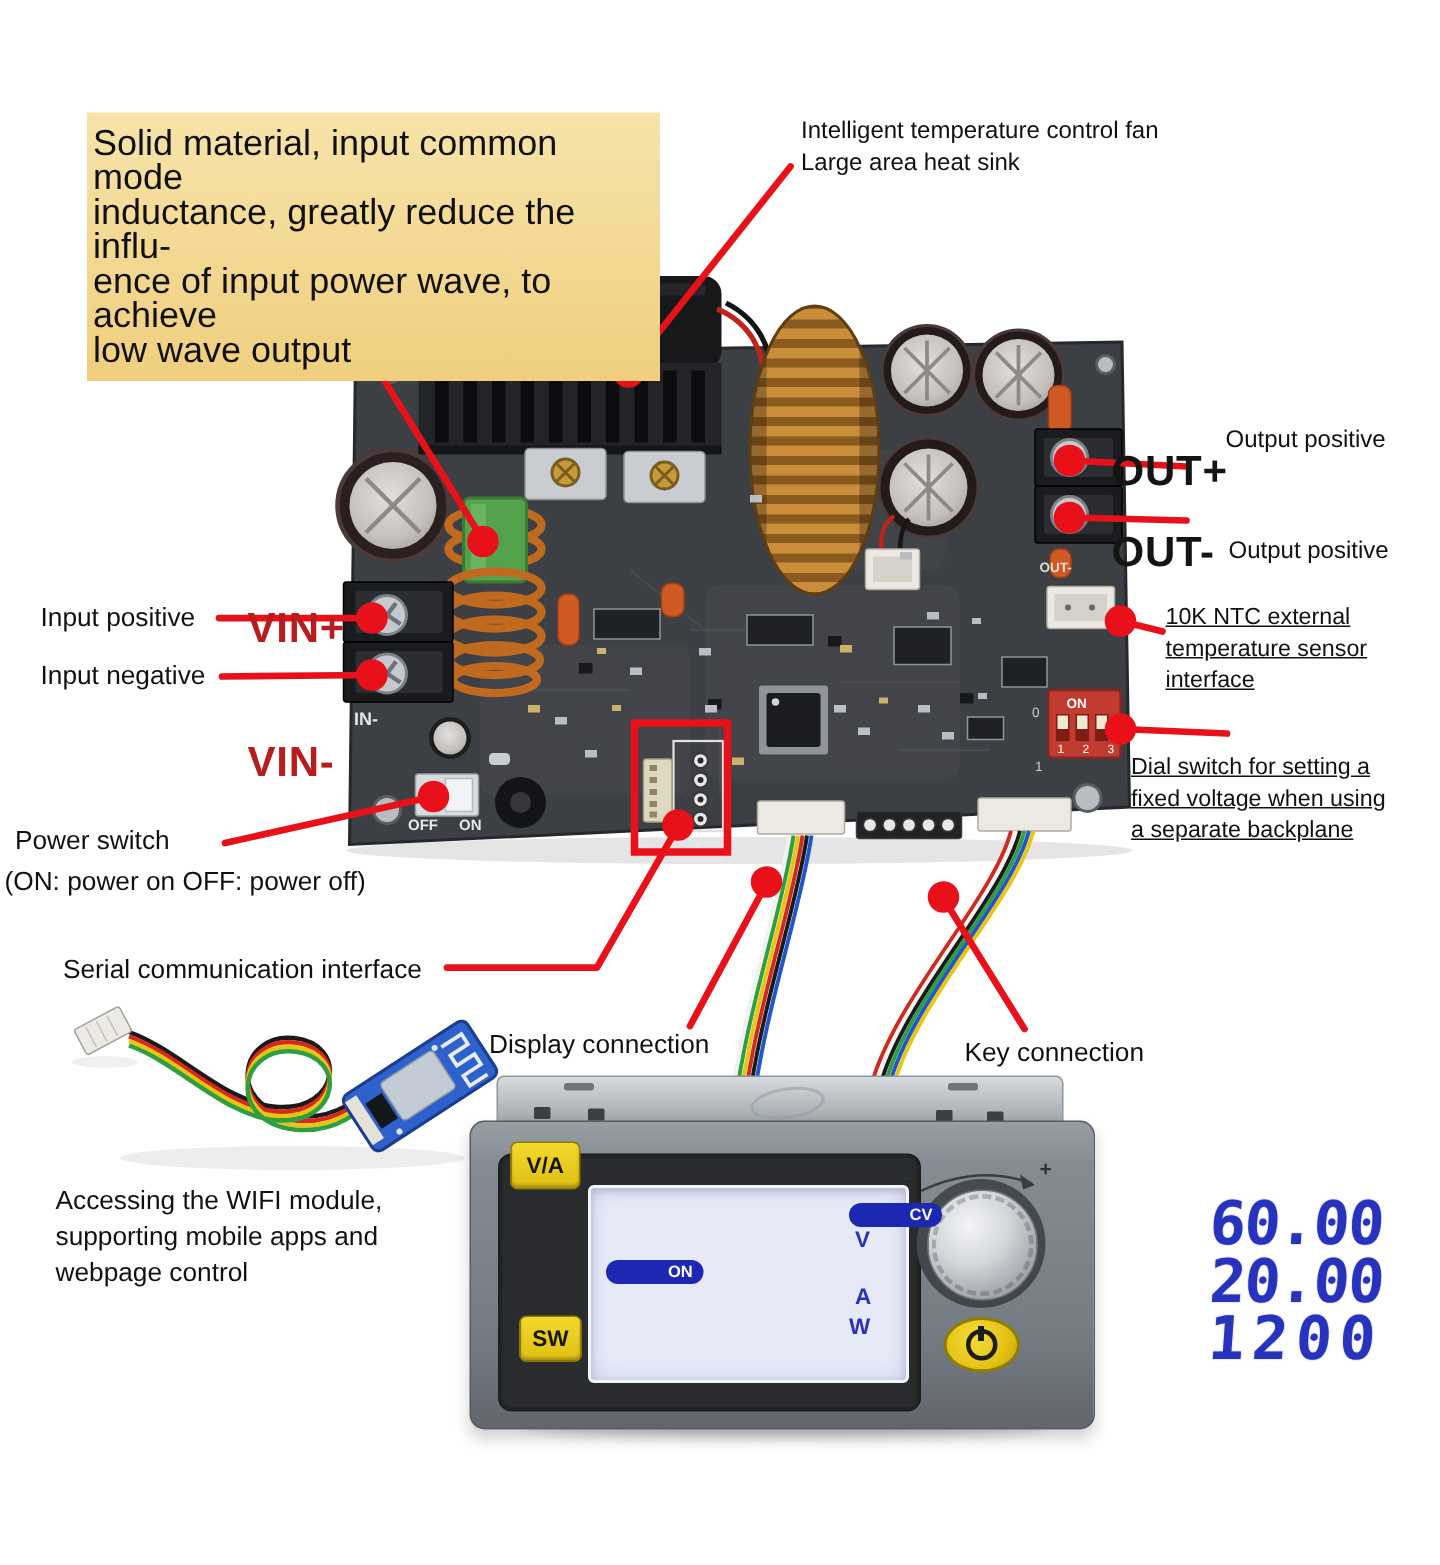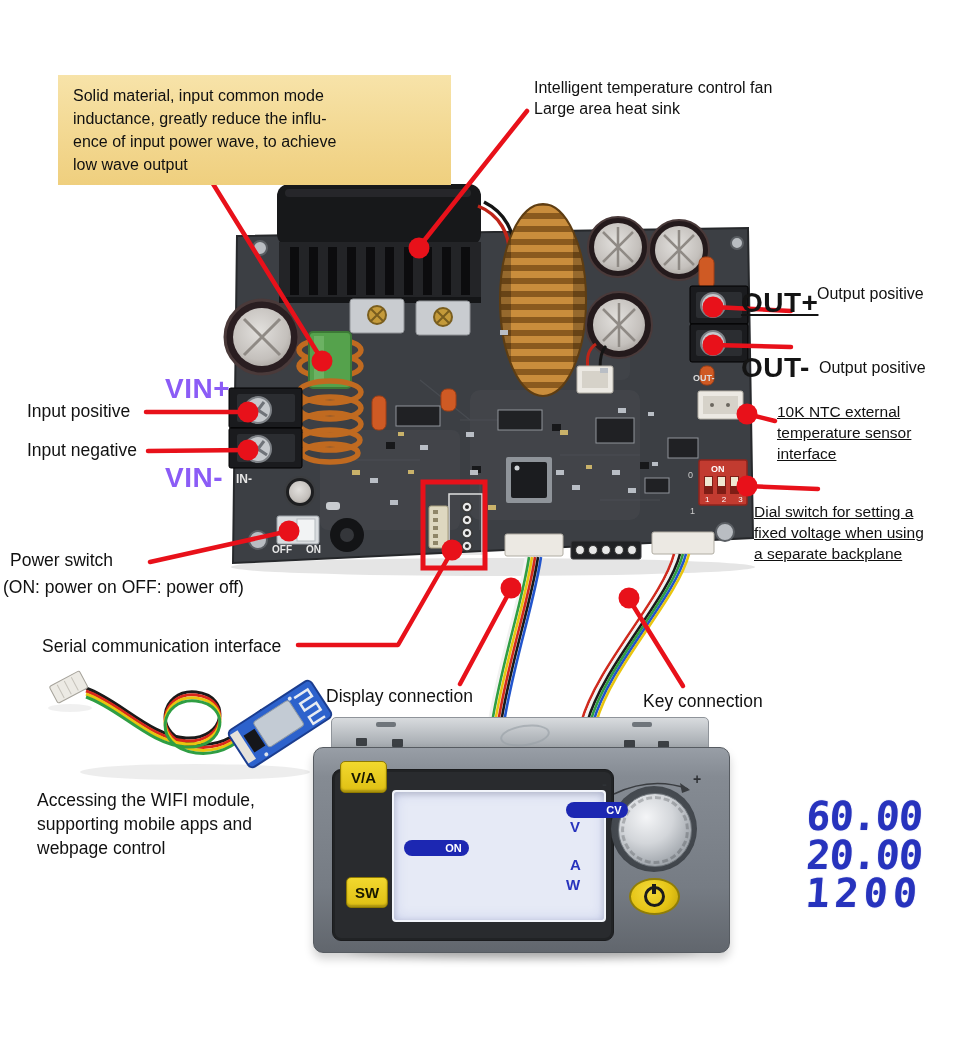--- a/index.html
+++ b/index.html
@@ -2,23 +2,23 @@
 <html><head>
 <meta charset="utf-8">
 <style>
   html,body{margin:0;padding:0;background:#fff;}
   #stage{position:relative;width:960px;height:1043px;background:#fff;overflow:hidden;
          font-family:"Liberation Sans",sans-serif;}
   #scene{position:absolute;left:0;top:0;z-index:1;}
   .lbl{position:absolute;z-index:30;color:#111;font-size:17.5px;line-height:1.28;
        white-space:pre-line;}
   .big{font-size:28px;font-weight:bold;letter-spacing:.5px;color:#141414;}
-  .vin{color:#8b5cf6;}
+  .vin{color:#b91c1c;margin-top:30px;}
   .callout{left:58px;top:75px;width:372px;background:linear-gradient(180deg,#f7e3a9,#efcf7e);
-       padding:9px 6px 9px 15px;font-size:16px;line-height:23px;color:#101010;}
+       padding:9px 6px 9px 4px;font-size:24px;line-height:23px;color:#101010;}
   .small{font-size:15.5px;line-height:21px;text-decoration:underline;}
   
   .unit-shadow{position:absolute;left:348px;top:942px;width:350px;height:16px;z-index:9;
        background:rgba(0,0,0,.20);border-radius:50%;filter:blur(4px);}
   .unit-strip{position:absolute;left:331px;top:717px;width:376px;height:33px;z-index:10;
        background:linear-gradient(180deg,#d8dbde,#aeb3b8 70%,#999ea3);
        border:1px solid #8f949a;border-radius:5px 5px 0 0;}
   .unit-strip .slot{position:absolute;background:#6f757b;border-radius:2px;}
   .unit-strip .tab{position:absolute;background:#3c4044;border-radius:1px;}
   .unit-strip .logo{position:absolute;left:168px;top:7px;width:46px;height:17px;
@@ -464,21 +464,21 @@
   <div class="bar"></div>
 </div>
 
 <div class="lbl callout">Solid material, input common mode
 inductance, greatly reduce the influ-
 ence of input power wave, to achieve
 low wave output</div>
 <div class="lbl" style="left:534px;top:77px;font-size:16px;line-height:21px;">Intelligent temperature control fan
 Large area heat sink</div>
 
-<div class="lbl big" style="left:741px;top:285px;text-decoration:underline;">OUT+</div>
+<div class="lbl big" style="left:741px;top:296px;">OUT+</div>
 <div class="lbl" style="left:817px;top:284px;font-size:16px;">Output positive</div>
 <div class="lbl big" style="left:741px;top:350px;">OUT-</div>
 <div class="lbl" style="left:819px;top:358px;font-size:16px;">Output positive</div>
 
 <div class="lbl big vin" style="left:165px;top:371px;">VIN+</div>
 <div class="lbl" style="left:27px;top:400px;">Input positive</div>
 <div class="lbl" style="left:27px;top:439px;text-align:right;">Input negative</div>
 <div class="lbl big vin" style="left:165px;top:460px;">VIN-</div>
 
 <div class="lbl small" style="left:777px;top:401px;">10K NTC external

